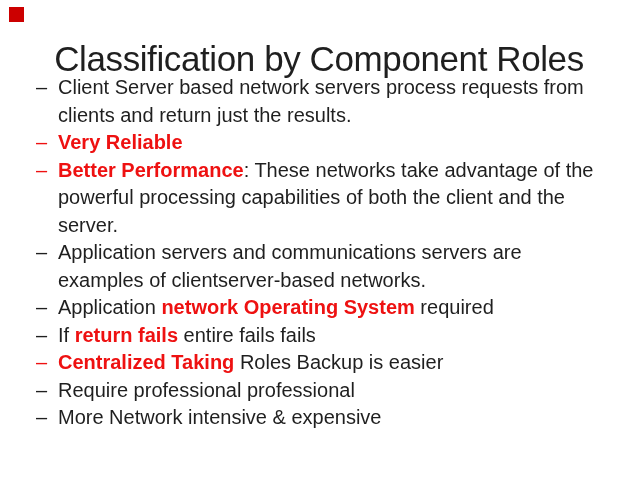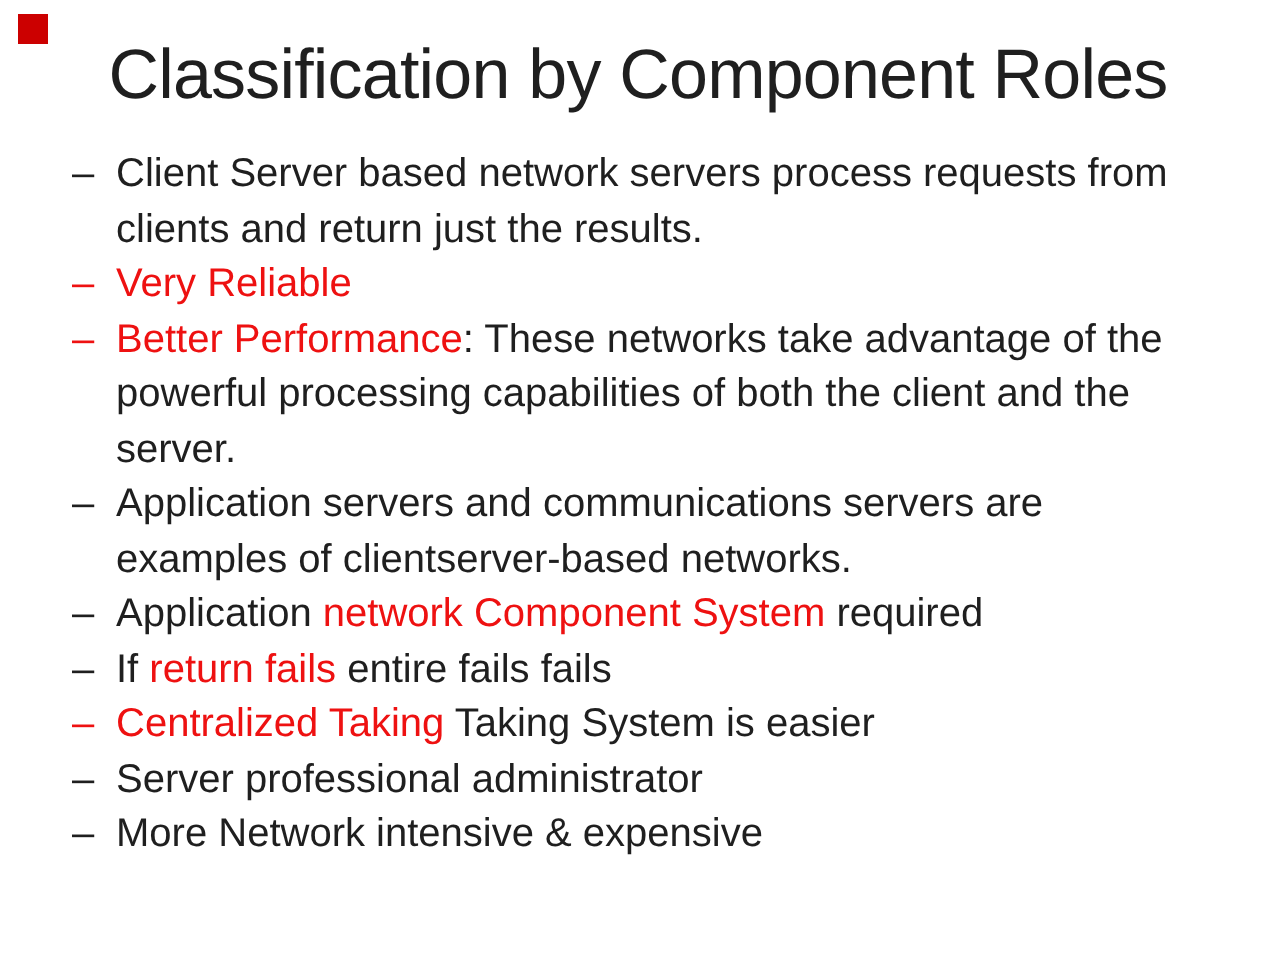--- a/index.html
+++ b/index.html
@@ -24,21 +24,21 @@
   .marker {
     position: absolute;
     left: 9px;
     top: 7px;
     width: 15px;
     height: 15px;
     background: var(--marker_red);
   }
   .title {
     position: absolute;
-    top: 16px;
+    top: 37px;
     left: 0;
     width: 638px;
     text-align: center;
     font-size: 35px;
     line-height: 44px;
     letter-spacing: -0.4px;
     color: var(--text);
     white-space: nowrap;
   }
   .bullets {
@@ -57,21 +57,21 @@
   .dash {
     flex: 0 0 22px;
     color: var(--text);
   }
   .dash.red { color: var(--red); }
   .btext {
     flex: 1 1 auto;
     white-space: pre-wrap;
   }
   .btext .black { color: var(--text); }
-  .btext .red { color: var(--red); }
+  .btext .red { color: var(--red); font-weight: bold; }
 </style>
 </head>
 <body>
 
 <div class="slide">
   <div class="marker"></div>
   <div class="title">Classification by Component Roles</div>
   <div class="bullets">
       <div class="bullet">
         <span class="dash black">–</span>
@@ -88,32 +88,32 @@
 powerful processing capabilities of both the client and the
 server.</span></div>
       </div>
       <div class="bullet">
         <span class="dash black">–</span>
         <div class="btext"><span class="black">Application servers and communications servers are
 examples of clientserver-based networks.</span></div>
       </div>
       <div class="bullet">
         <span class="dash black">–</span>
-        <div class="btext"><span class="black">Application </span><span class="red">network Component System</span><span class="black"> required</span></div>
+        <div class="btext"><span class="black">Application </span><span class="red">network Operating System</span><span class="black"> required</span></div>
       </div>
       <div class="bullet">
         <span class="dash black">–</span>
         <div class="btext"><span class="black">If </span><span class="red">return fails</span><span class="black"> entire fails fails</span></div>
       </div>
       <div class="bullet">
         <span class="dash red">–</span>
-        <div class="btext"><span class="red">Centralized Taking</span><span class="black"> Taking System is easier</span></div>
+        <div class="btext"><span class="red">Centralized Taking</span><span class="black"> Roles Backup is easier</span></div>
       </div>
       <div class="bullet">
         <span class="dash black">–</span>
-        <div class="btext"><span class="black">Server professional administrator</span></div>
+        <div class="btext"><span class="black">Require professional professional</span></div>
       </div>
       <div class="bullet">
         <span class="dash black">–</span>
         <div class="btext"><span class="black">More Network intensive &amp; expensive</span></div>
       </div>
     </div>
 </div>
 
 </body></html>

